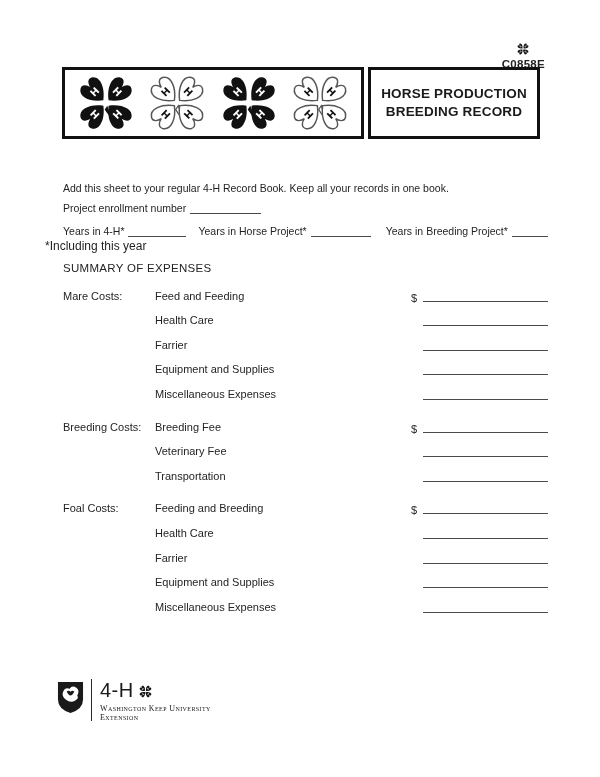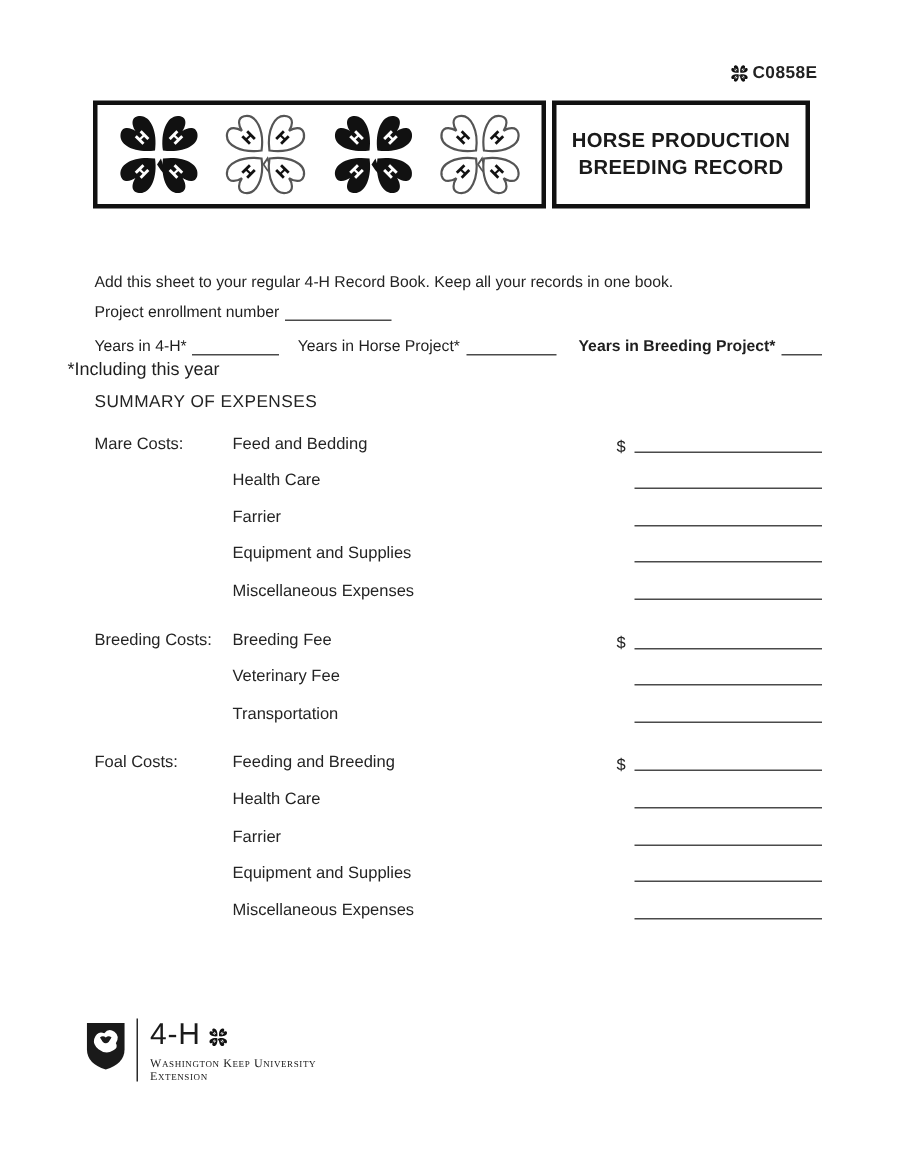--- a/index.html
+++ b/index.html
@@ -5,21 +5,21 @@
   html,body { margin:0; padding:0; background:#fff; }
   .page {
     position:relative; width:600px; height:777px; background:#fff;
     font-family:"Liberation Sans", sans-serif; color:#1f1f1f; overflow:hidden;
   }
 
   
   .doc-code {
     position:absolute; top:42px; right:55px;
     display:flex; align-items:center; gap:2px;
-    font-weight:bold; font-size:11.5px; color:#222; letter-spacing:0.3px;
+    font-weight:bold; font-size:11.5px; color:#222; letter-spacing:0.3px;flex-direction:column;
   }
   .doc-code svg { width:14px; height:14px; }
 
   
   .header { position:absolute; top:67px; left:62px; width:478px; height:72px; display:flex; gap:4px; }
   .clover-box {
     width:292px; border:3px solid #111; background:#fff;
     display:flex; align-items:center; justify-content:space-evenly; padding:0 2px;
   }
   .clover-box svg.clover { width:66px; height:66px; }
@@ -35,21 +35,21 @@
   .enroll-row { position:absolute; top:201px; left:63px; font-size:10.5px; display:flex; align-items:flex-end; }
   .enroll-row .fill-line { width:71px; margin-left:4px; }
 
   .fill-line { display:inline-block; height:12px; border-bottom:1.2px solid #4a4a4a; }
 
   .years-row { position:absolute; top:224px; left:63px; width:485px; font-size:10.5px; display:flex; align-items:flex-end; }
   .yg { display:flex; align-items:flex-end; }
   .yg .fill-line { margin-left:4px; }
   .yg1 .fill-line { width:58px; }
   .yg2 { margin-left:12px; } .yg2 .fill-line { width:60px; }
-  .yg3 { margin-left:15px; flex:1;font-weight:bold; } .yg3 .fill-line { flex:1; }
+  .yg3 { margin-left:15px; flex:1; } .yg3 .fill-line { flex:1; }
 
   .footnote { position:absolute; top:239px; left:45px; font-size:12px; }
 
   .summary-title { position:absolute; top:262px; left:63px; font-size:11.5px; letter-spacing:0.3px; color:#242424; }
 
   
   .expenses { position:absolute; top:281px; left:63px; width:485px; font-size:11px; }
   .sect + .sect { margin-top:8px; }
   .row { position:relative; height:24.6px; }
   .cat  { position:absolute; left:0;   bottom:4px; color:#242424; }
@@ -152,21 +152,21 @@
 
   <div class="footnote">*Including this year</div>
 
   <div class="summary-title">SUMMARY OF EXPENSES</div>
 
   <div class="expenses">
 
     <div class="sect">
       <div class="row">
         <span class="cat">Mare Costs:</span>
-        <span class="item">Feed and Bedding</span>
+        <span class="item">Feed and Feeding</span>
         <span class="amount">
           <span class="dollar">$</span>
           <span class="money-line"></span>
         </span>
       </div>
       <div class="row">
         <span class="item">Health Care</span>
         <span class="amount">
             <span class="money-line"></span>
           </span>

